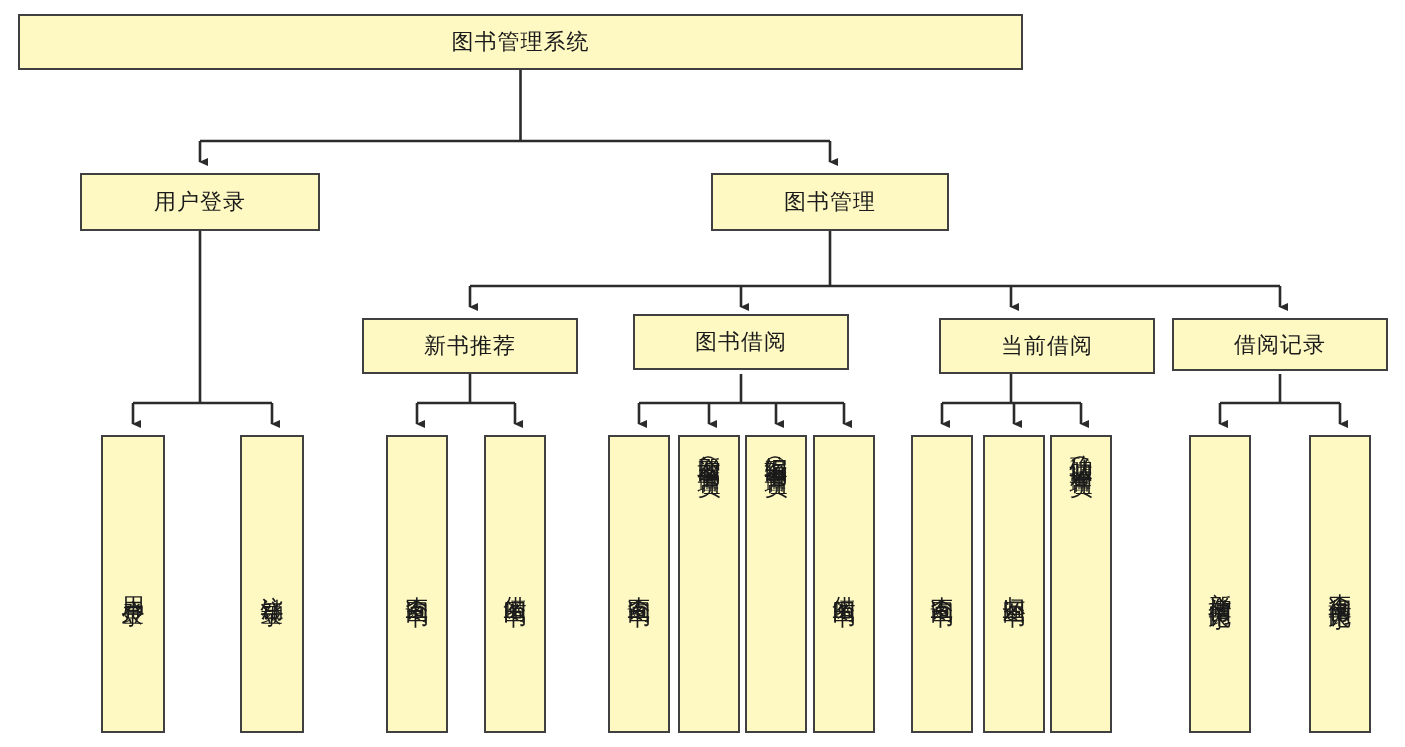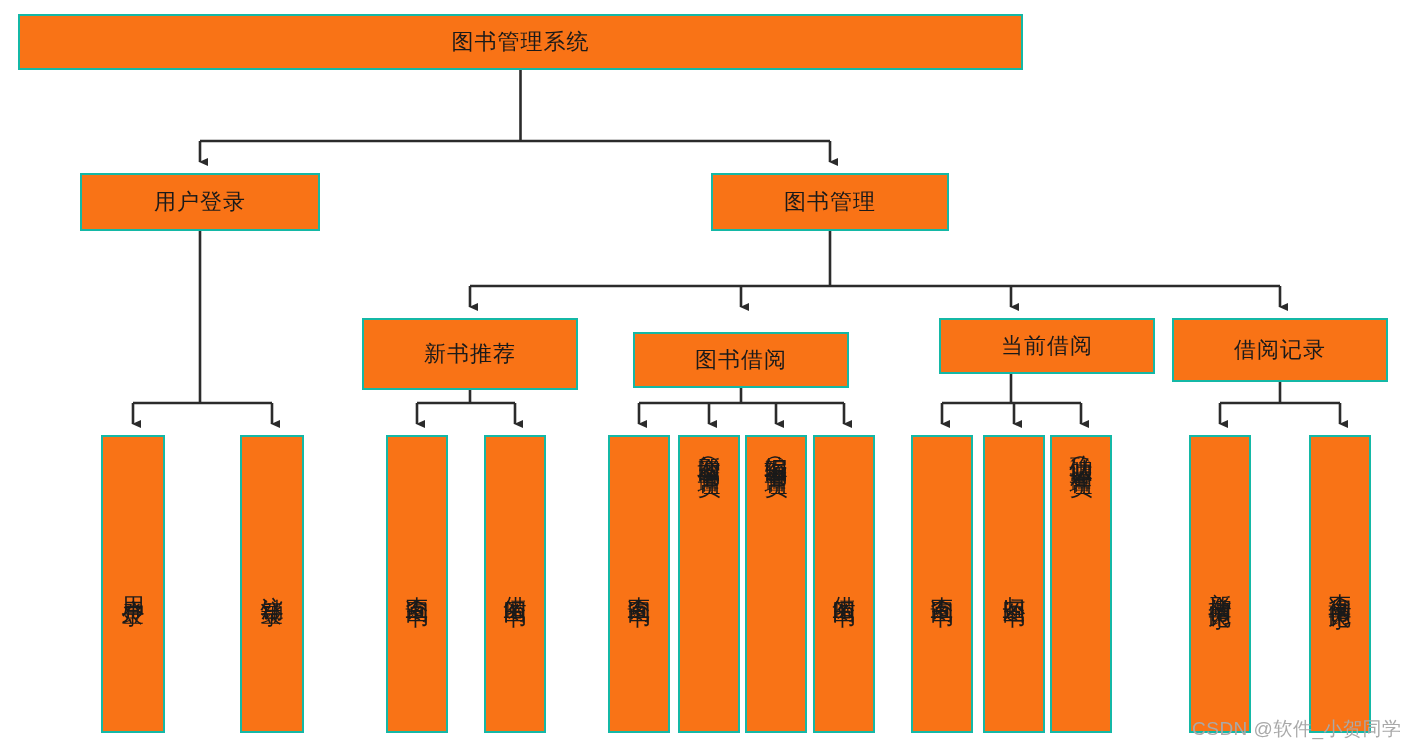--- a/index.html
+++ b/index.html
@@ -22,22 +22,22 @@
     position: absolute;
     left: 0;
     top: 0;
     width: 1405px;
     height: 747px;
     pointer-events: none;
   }
   .node {
     position: absolute;
     box-sizing: border-box;
-    background: #f97316;
-    border: 2px solid #14b8a6;
+    background: #fef9c3;
+    border: 2px solid #404040;
     display: flex;
     align-items: center;
     justify-content: center;
     color: #1a1a1a;
   }
   .node.horizontal {
     font-size: 22px;
     letter-spacing: 1px;
   }
   .node.vertical {
@@ -117,30 +117,30 @@
   <div id="node-layer">
       <div class="node horizontal" style="left: 18px; top: 14px; width: 1005px; height: 56px;">
         <span>图书管理系统</span>
       </div>
       <div class="node horizontal" style="left: 80px; top: 173px; width: 240px; height: 58px;">
         <span>用户登录</span>
       </div>
       <div class="node horizontal" style="left: 711px; top: 173px; width: 238px; height: 58px; font-family: Liberation Serif, serif;">
         <span>图书管理</span>
       </div>
-      <div class="node horizontal" style="left: 362px; top: 318px; width: 216px; height: 72px;">
+      <div class="node horizontal" style="left: 362px; top: 318px; width: 216px; height: 56px;">
         <span>新书推荐</span>
       </div>
-      <div class="node horizontal" style="left: 633px; top: 332px; width: 216px; height: 56px;">
+      <div class="node horizontal" style="left: 633px; top: 314px; width: 216px; height: 56px;">
         <span>图书借阅</span>
       </div>
       <div class="node horizontal" style="left: 903px; top: 318px; width: 216px; height: 56px; margin-left: 36px;">
         <span>当前借阅</span>
       </div>
-      <div class="node horizontal" style="left: 1172px; top: 318px; width: 216px; height: 64px;">
+      <div class="node horizontal" style="left: 1172px; top: 318px; width: 216px; height: 53px;">
         <span>借阅记录</span>
       </div>
       <div class="node vertical centered" style="left: 101px; top: 435px; width: 64px; height: 298px;">
         <span class="vlabel">用户登录</span>
       </div>
       <div class="node vertical centered" style="left: 240px; top: 435px; width: 64px; height: 298px;">
         <span class="vlabel">注销登录</span>
       </div>
       <div class="node vertical centered" style="left: 386px; top: 435px; width: 62px; height: 298px;">
         <span class="vlabel">查询图书</span>
@@ -170,15 +170,14 @@
         <span class="vlabel">确认归还（管理员）</span>
       </div>
       <div class="node vertical centered" style="left: 1189px; top: 435px; width: 62px; height: 298px;">
         <span class="vlabel">新增借阅记录</span>
       </div>
       <div class="node vertical centered" style="left: 1309px; top: 435px; width: 62px; height: 298px;">
         <span class="vlabel">查询借阅记录</span>
       </div>
     </div>
 
-  <div class="watermark" style="left: 1192px; top: 716px; color: rgb(169, 169, 169);">CSDN @软件_小贺同学</div>
 
 </div>
 
 </body></html>

